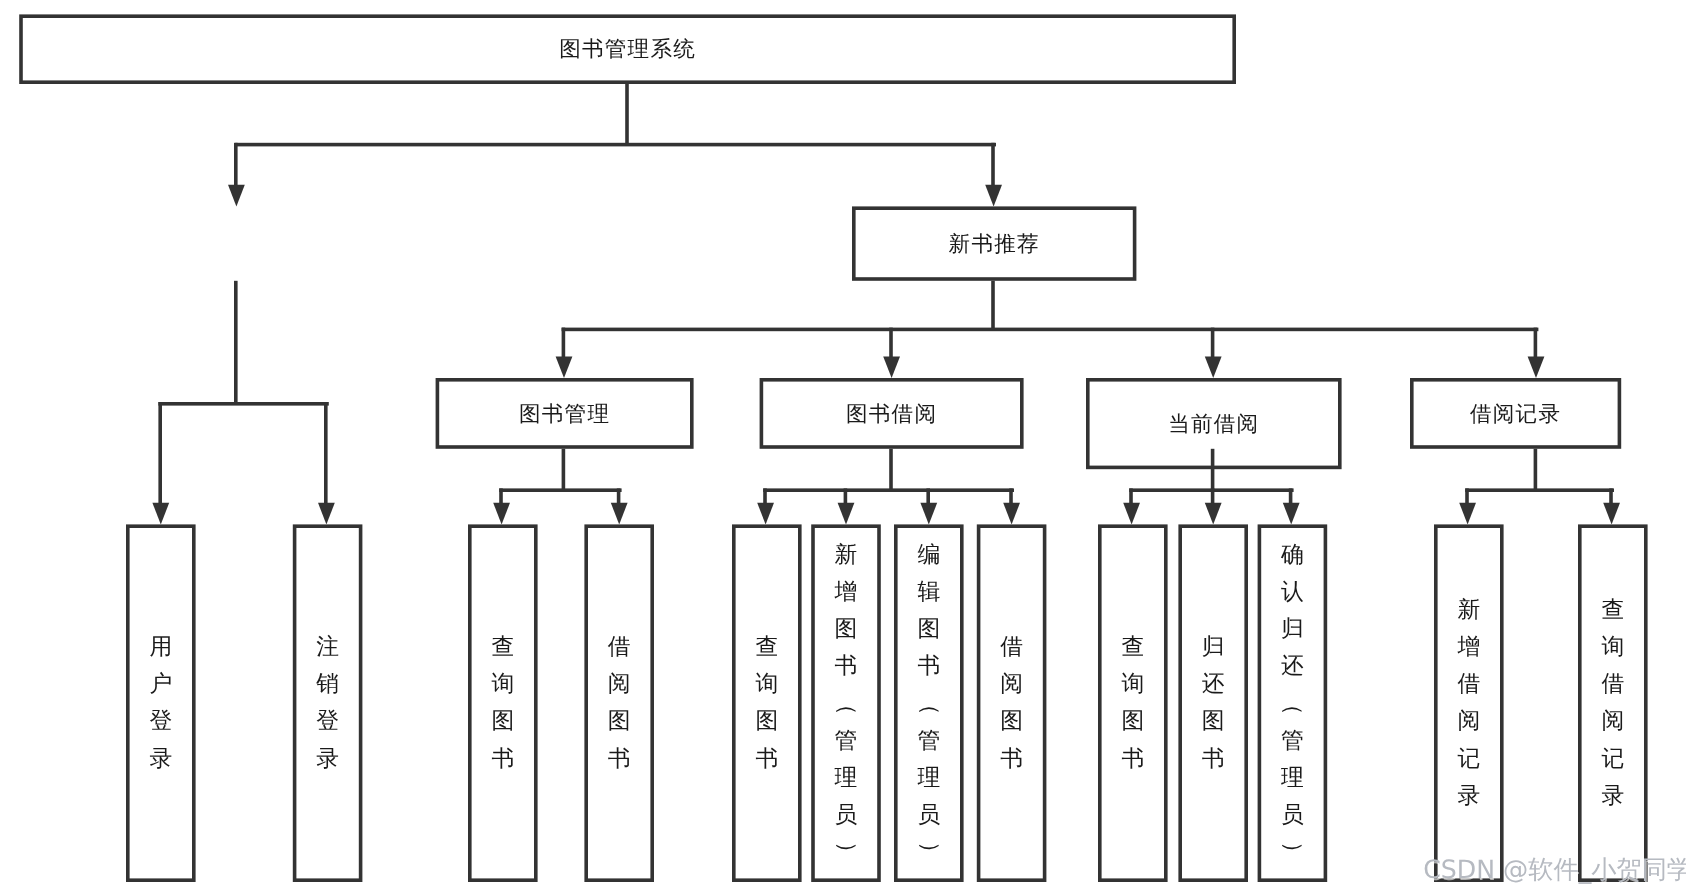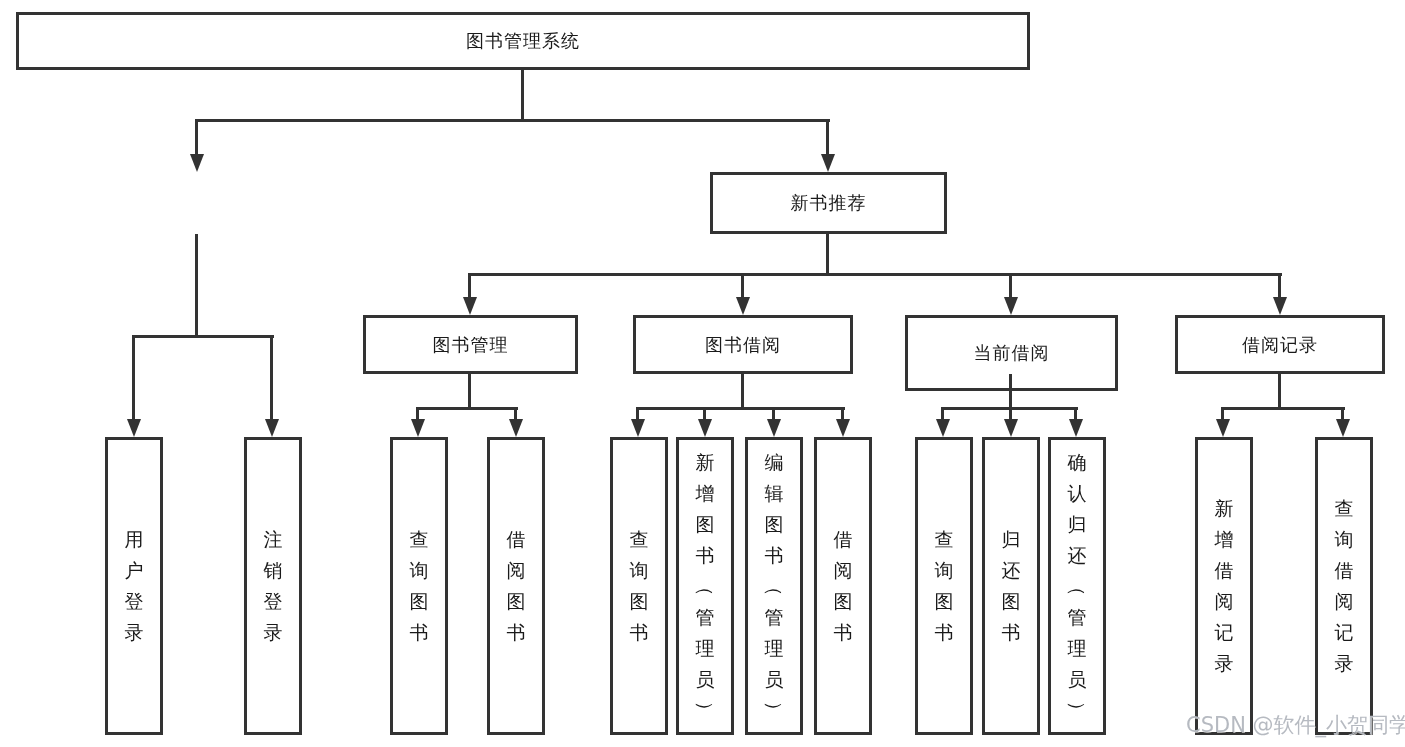--- a/index.html
+++ b/index.html
@@ -85,21 +85,21 @@
 
   <div class="box hbox" style="left:363px;top:315px;width:215px;height:59px;">
     <span>图书管理</span>
   </div>
   <div class="box hbox" style="left:633px;top:315px;width:220px;height:59px;">
     <span>图书借阅</span>
   </div>
   <div class="box hbox" style="left:905px;top:315px;width:213px;height:76px;">
     <span>当前借阅</span>
   </div>
-  <div class="box hbox" style="left:1175px;top:315px;width:210px;height:59px;">
+  <div class="box hbox" style="left:1175px;top:315px;width:176px;height:59px;">
     <span>借阅记录</span>
   </div>
 
   <div class="vline" style="left:468px;top:374px;height:34px;"></div>
   <div class="hline" style="left:416px;top:407px;width:102px;"></div>
   <div class="vline" style="left:416px;top:407px;height:14px;"></div>
   <div class="arrow" style="left:411px;top:419px;"></div>
   <div class="vline" style="left:514px;top:407px;height:14px;"></div>
   <div class="arrow" style="left:509px;top:419px;"></div>
 

